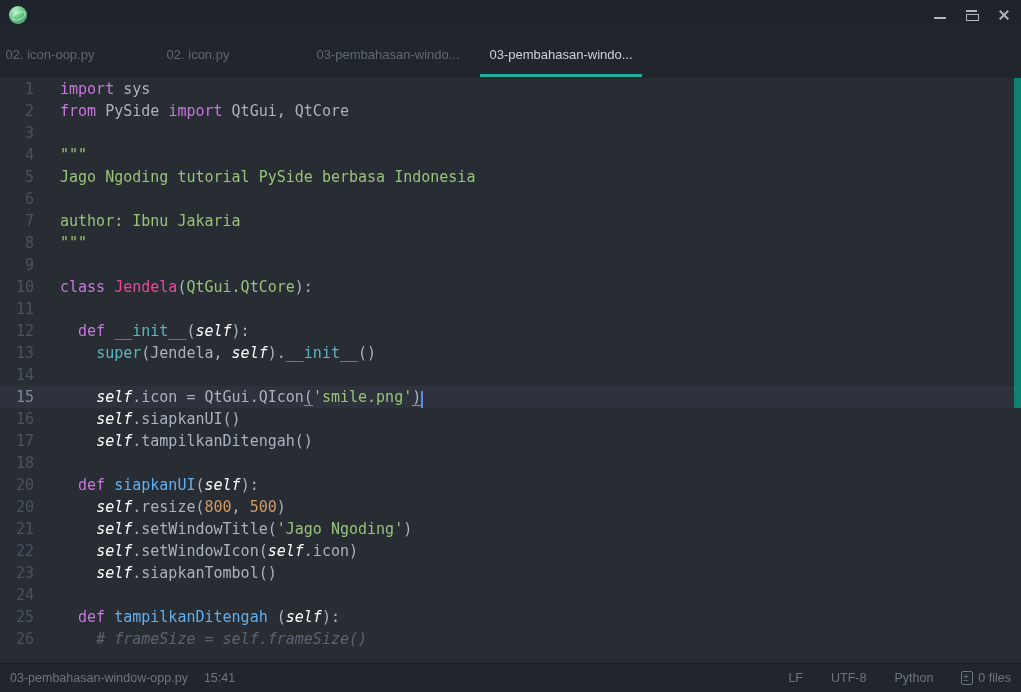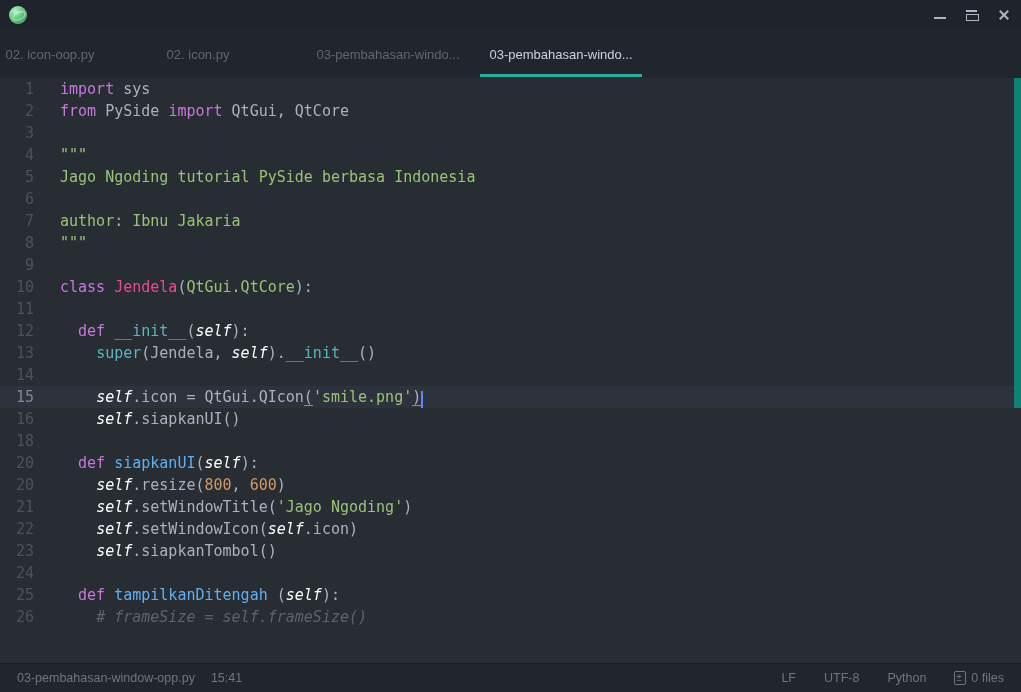--- a/index.html
+++ b/index.html
@@ -60,21 +60,21 @@
   .tk-pln   { color:#abb2bf; }
   .tk-brk   { color:#abb2bf; box-shadow:inset 0 -1px 0 #7f91ad; }
   .caret { display:inline-block; width:2px; height:17px; background:#528bff;
            vertical-align:text-bottom; transform:translateY(2px); }
 
   .scrollbar { position:absolute; top:0; right:0; width:7px; height:330px;
                background:var(--scrollbar); cursor:pointer; }
 
   
   .statusbar { height:29px; background:#21252c; border-top:1px solid #191c22;
-               display:flex; align-items:center; padding:0 17px;
+               display:flex; align-items:center; padding:0 10px;
                font-size:12.5px; color:#6e7681; }
   .sb-left { display:flex; gap:16px; align-items:center; }
   .sb-right { margin-left:auto; display:flex; gap:28px; align-items:center; }
   .sb-item { cursor:pointer; }
   .diff-wrap { display:flex; align-items:center; gap:5px; cursor:pointer; }
   .diff-icon { width:12px; height:14px; border:1px solid #6e7681; border-radius:2px;
                position:relative; display:inline-block; }
   .diff-icon::after { content:"±"; position:absolute; left:1px; top:-1px; font-size:10px;
                line-height:14px; color:#6e7681; }
 </style>
@@ -165,30 +165,34 @@
       </div>
       <div class="code-line active-line">
         <span class="gutter">15</span>
         <span class="code-text"><span class="tk-pln">    </span><span class="tk-self">self</span><span class="tk-pln">.icon = QtGui.QIcon</span><span class="tk-brk">(</span><span class="tk-str">'smile.png'</span><span class="tk-brk">)</span><span class="caret"></span></span>
       </div>
       <div class="code-line">
         <span class="gutter">16</span>
         <span class="code-text"><span class="tk-pln">    </span><span class="tk-self">self</span><span class="tk-pln">.siapkanUI()</span></span>
       </div>
       <div class="code-line">
+        <span class="gutter">17</span>
+        <span class="code-text"><span class="tk-pln">    </span><span class="tk-self">self</span><span class="tk-pln">.tampilkanDitengah()</span></span>
+      </div>
+      <div class="code-line">
         <span class="gutter">18</span>
         <span class="code-text"></span>
       </div>
       <div class="code-line">
         <span class="gutter">20</span>
         <span class="code-text"><span class="tk-pln">  </span><span class="tk-kw">def</span><span class="tk-pln"> </span><span class="tk-fn">siapkanUI</span><span class="tk-pln">(</span><span class="tk-self">self</span><span class="tk-pln">):</span></span>
       </div>
       <div class="code-line">
         <span class="gutter">20</span>
-        <span class="code-text"><span class="tk-pln">    </span><span class="tk-self">self</span><span class="tk-pln">.resize(</span><span class="tk-num">800</span><span class="tk-pln">, </span><span class="tk-num">600</span><span class="tk-pln">)</span></span>
+        <span class="code-text"><span class="tk-pln">    </span><span class="tk-self">self</span><span class="tk-pln">.resize(</span><span class="tk-num">800</span><span class="tk-pln">, </span><span class="tk-num">500</span><span class="tk-pln">)</span></span>
       </div>
       <div class="code-line">
         <span class="gutter">21</span>
         <span class="code-text"><span class="tk-pln">    </span><span class="tk-self">self</span><span class="tk-pln">.setWindowTitle(</span><span class="tk-str">'Jago Ngoding'</span><span class="tk-pln">)</span></span>
       </div>
       <div class="code-line">
         <span class="gutter">22</span>
         <span class="code-text"><span class="tk-pln">    </span><span class="tk-self">self</span><span class="tk-pln">.setWindowIcon(</span><span class="tk-self">self</span><span class="tk-pln">.icon)</span></span>
       </div>
       <div class="code-line">

